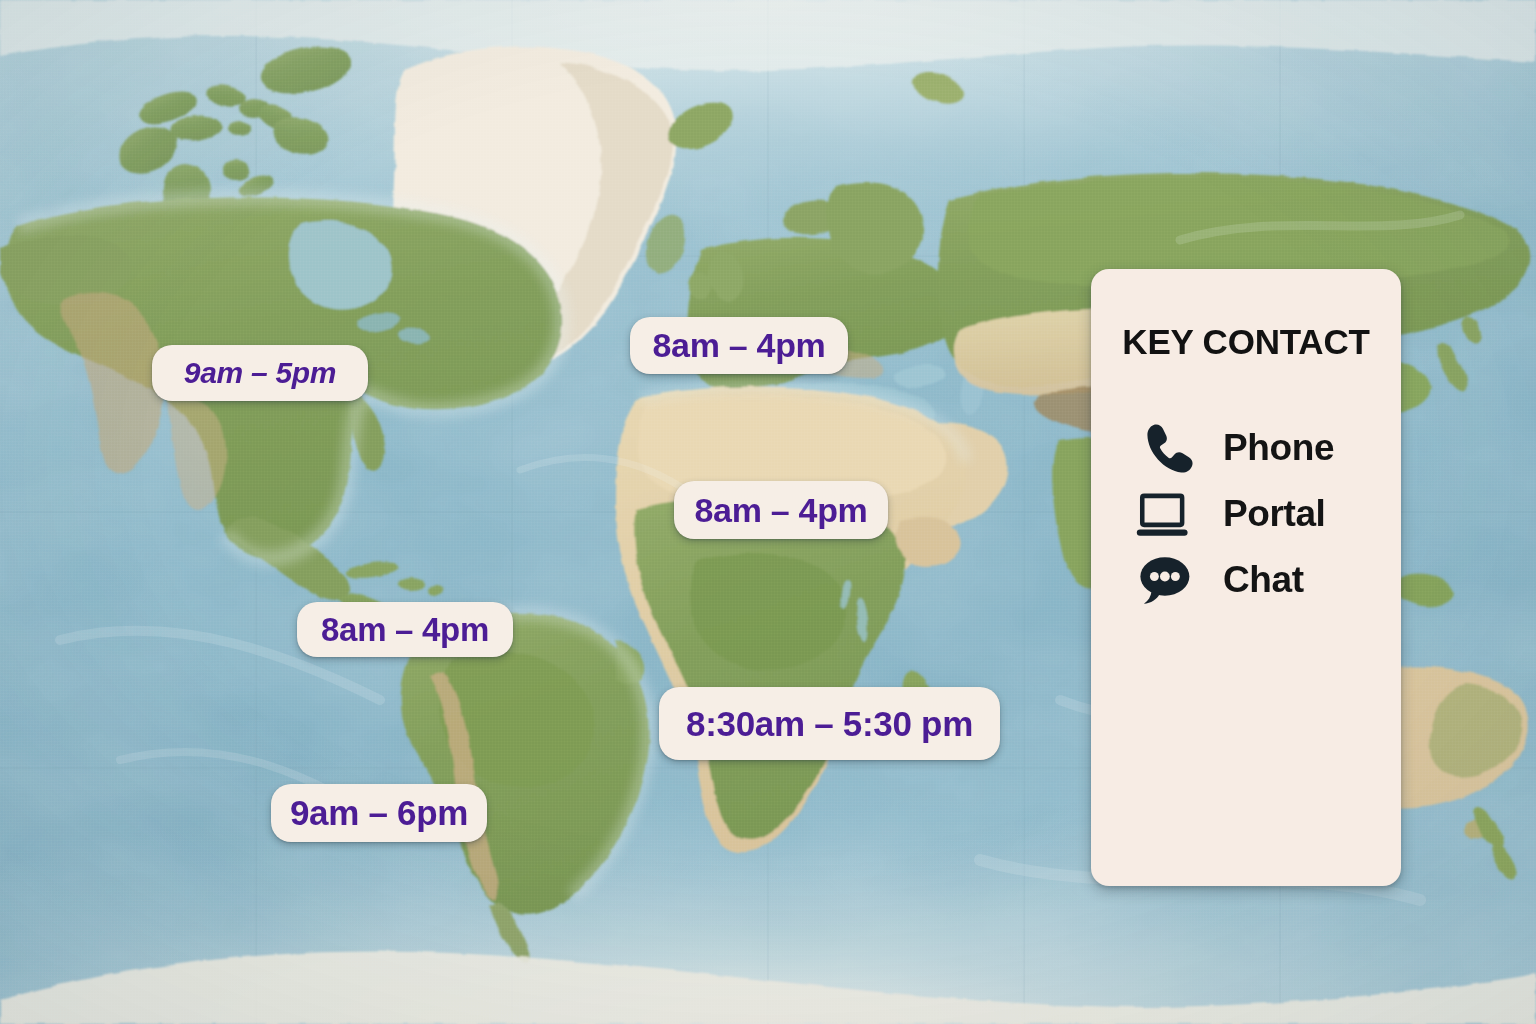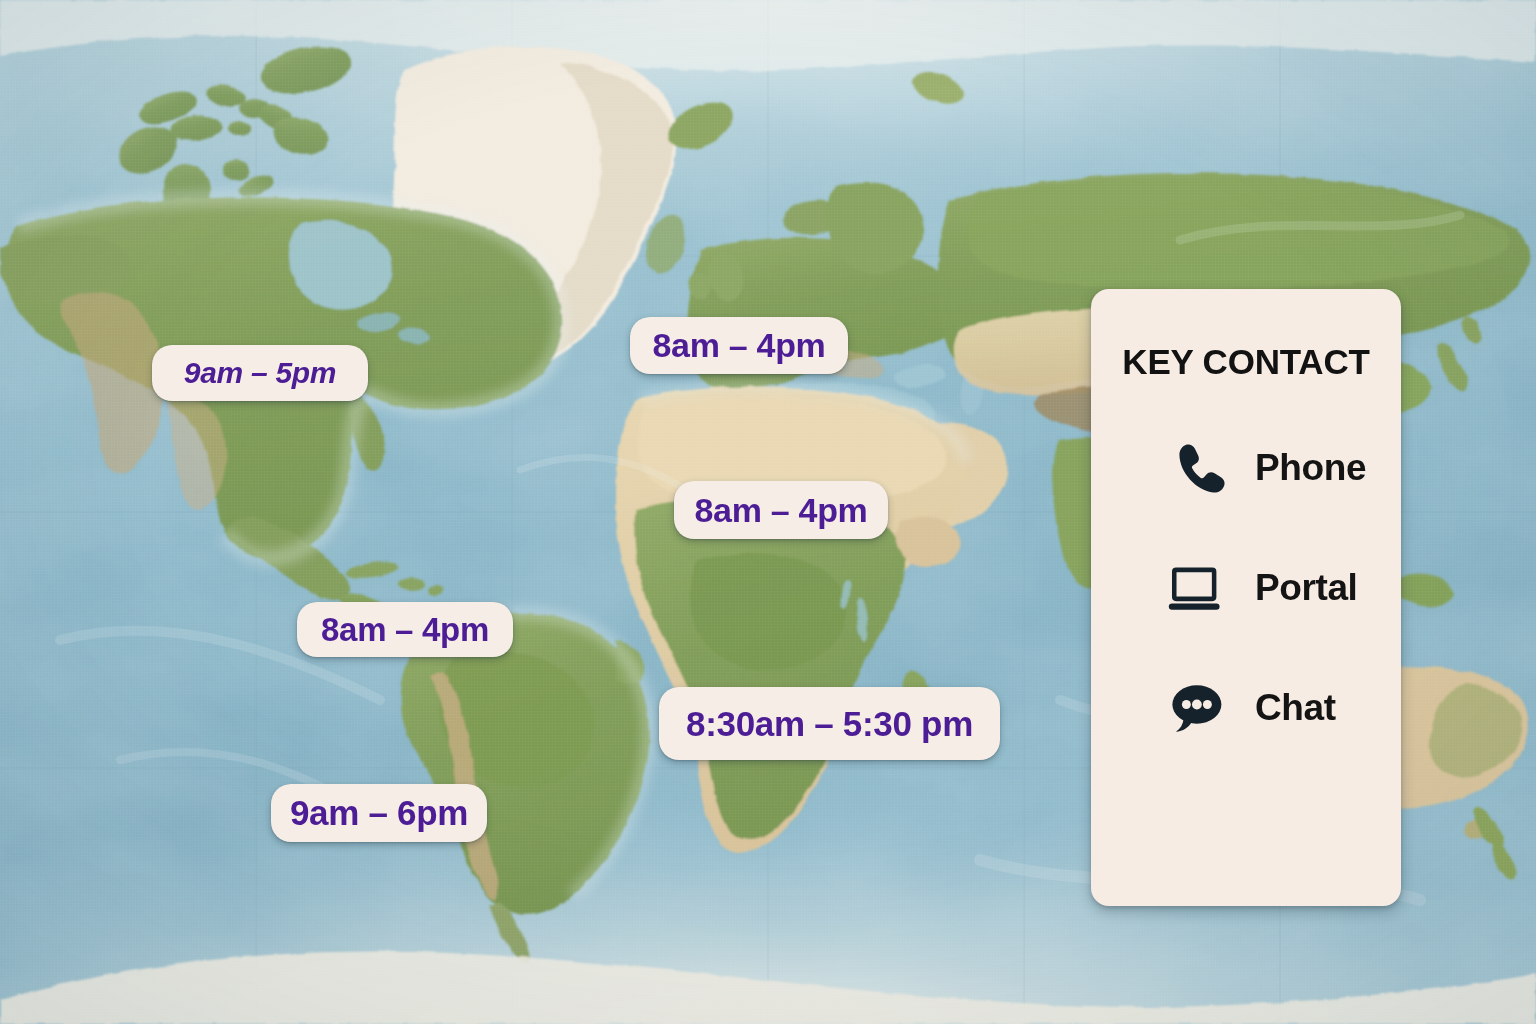--- a/index.html
+++ b/index.html
@@ -63,37 +63,35 @@
     position: absolute;
     left: 1091px;
     top: 269px;
     width: 310px;
     height: 617px;
     background: #f7ece4;
     border-radius: 18px;
     box-shadow: 0 5px 14px rgba(30,45,55,0.30), 0 2px 4px rgba(30,45,55,0.20);
     box-sizing: border-box;
     padding: 54px 0 0 0;
-    margin-top: 20px;
   }
   #legend-title {
     color: #121212;
     font-size: 35px;
     font-weight: 700;
     line-height: 1.08;
     text-align: center;
     letter-spacing: -0.2px;
     padding: 0 12px;
   }
   #legend-items {
     margin-top: 54px;
     display: flex;
     flex-direction: column;
-    gap: 54px;
-    padding-left: 72px;
+    padding-left: 40px;
   }
   .legend-row {
     display: flex;
     align-items: center;
     gap: 26px;
     height: 66px;
   }
   .legend-icon {
     width: 66px;
     height: 66px;

